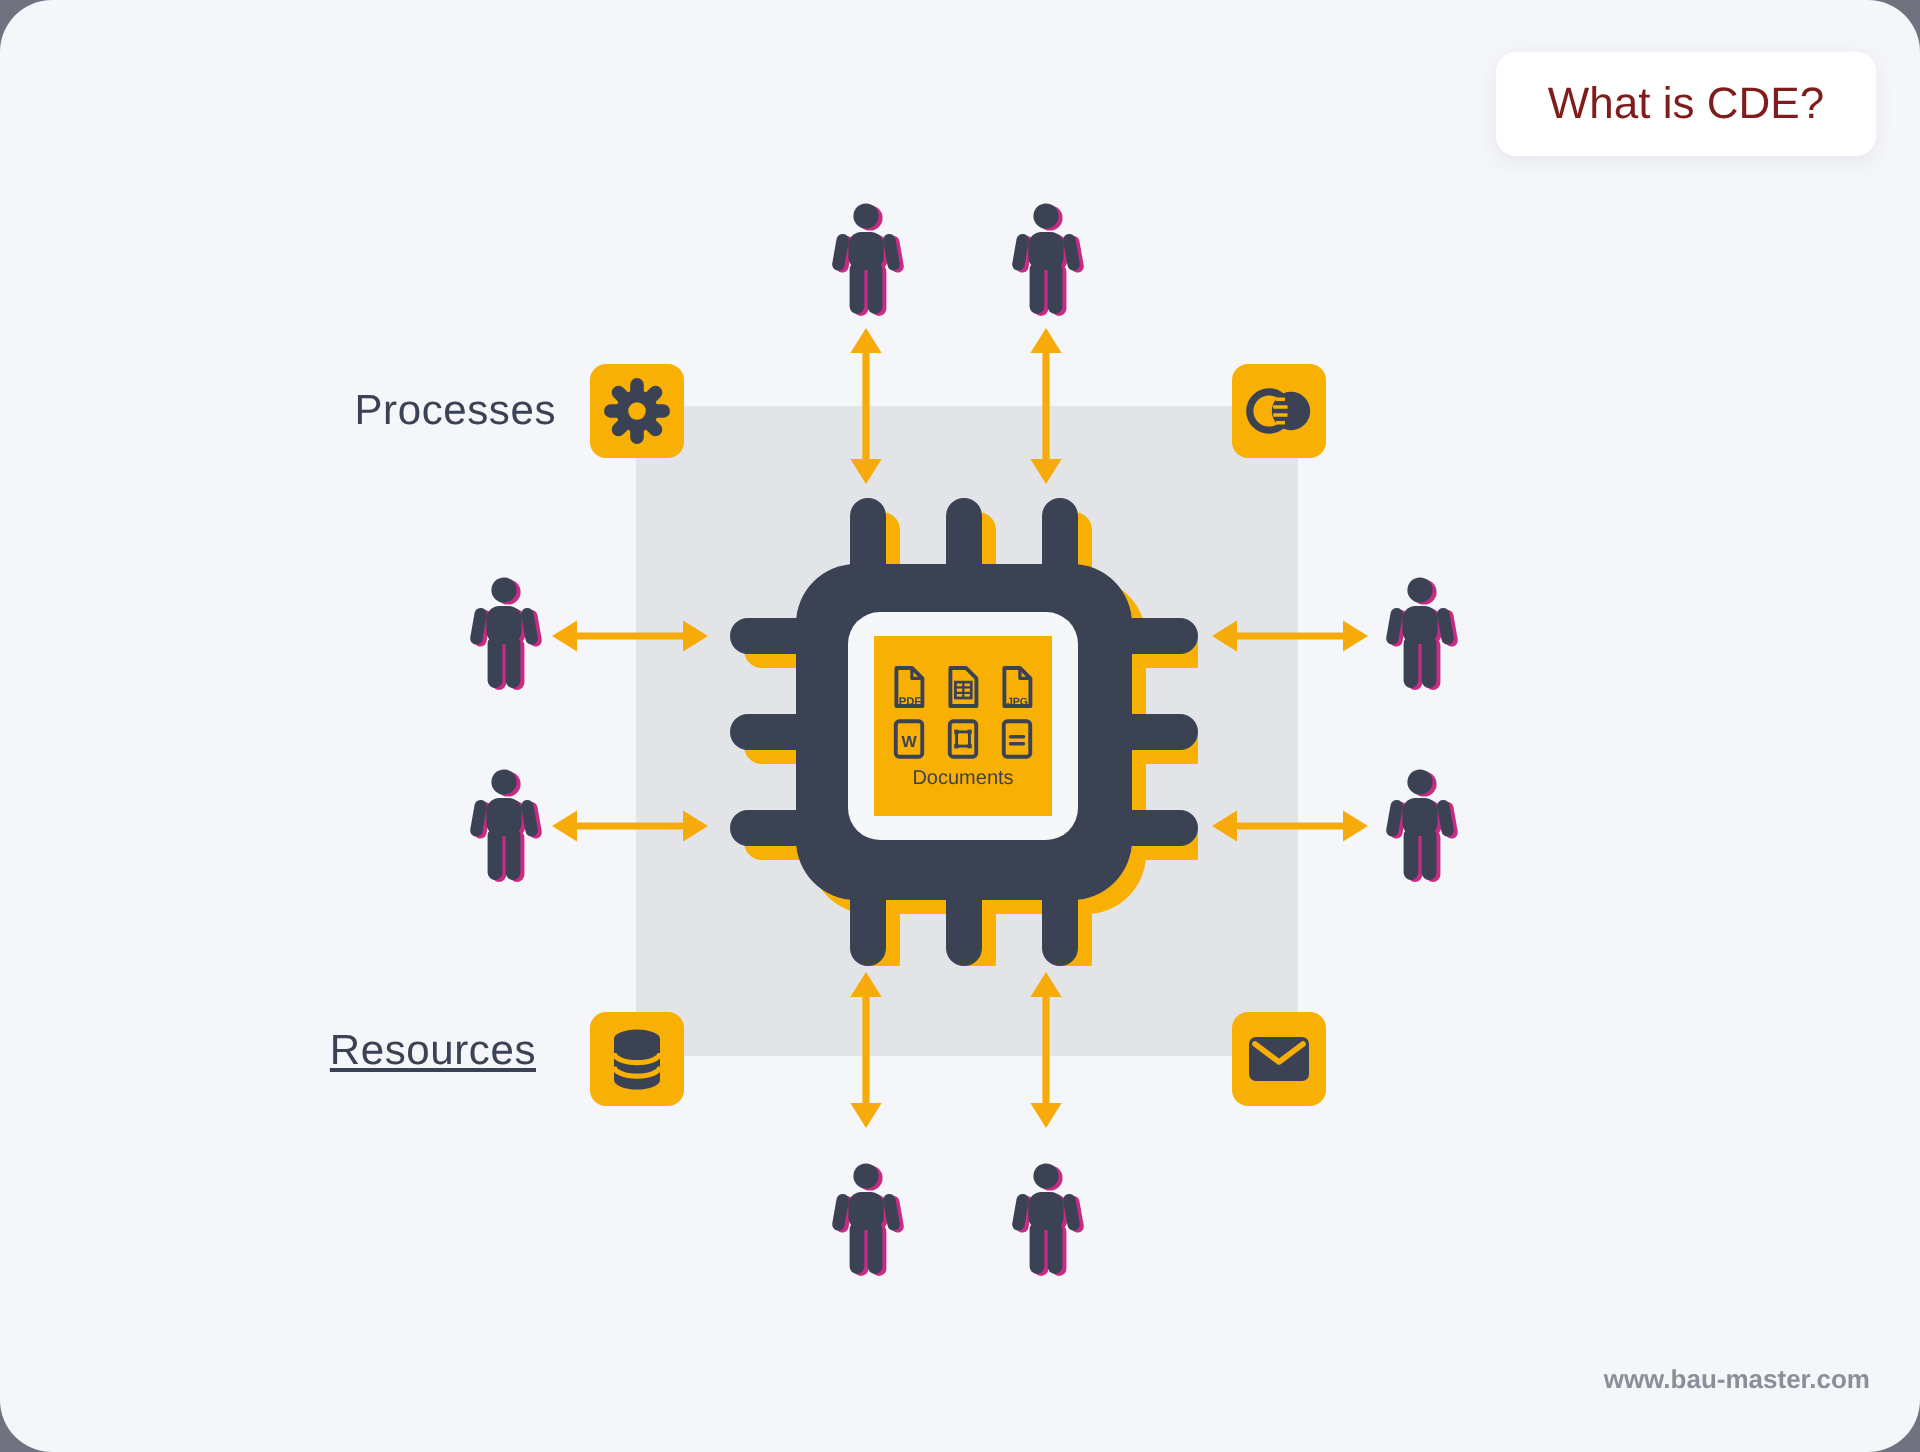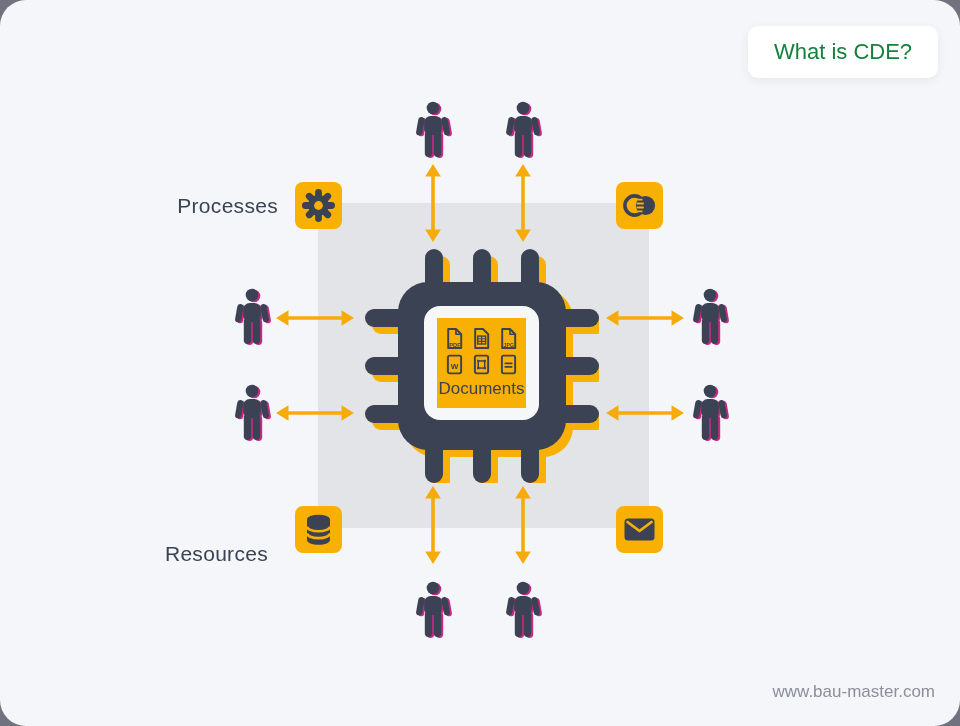--- a/index.html
+++ b/index.html
@@ -8,48 +8,48 @@
     background:#70737F;
     font-family:"Liberation Sans",sans-serif;
     -webkit-font-smoothing:antialiased;
   }
   .card{
     position:absolute;inset:0;background:#F4F6F9;border-radius:26px;overflow:hidden;
   }
   .title-badge{
     position:absolute;left:748px;top:26px;width:190px;height:52px;background:#FFFFFF;
     border-radius:10px;display:flex;align-items:center;justify-content:center;
-    font-size:22px;font-weight:500;color:#15803d;box-shadow:0 3px 10px rgba(60,70,90,.08);
+    font-size:22px;font-weight:500;color:#7f1d1d;box-shadow:0 3px 10px rgba(60,70,90,.08);
   }
   .gray-square{
     position:absolute;left:318px;top:203px;width:331px;height:325px;background:#E2E4E8;
   }
   .chip{position:absolute;left:365px;top:249px;width:234px;height:234px;}
   .chip-dark{filter:drop-shadow(7px 7px 0 #F9B005);}
   .docs-panel{
     position:absolute;left:437px;top:318px;width:89px;height:90px;background:#F9B005;
     display:flex;flex-direction:column;align-items:center;justify-content:center;
   }
   .docs-grid{display:grid;grid-template-columns:repeat(3,21px);column-gap:6px;row-gap:3px;}
   .docs-grid svg{width:21px;height:23px;display:block;}
-  .docs-label{font-size:17px;font-weight:500;color:#3A4253;margin-top:3px;white-space:nowrap;}
+  .docs-label{font-size:10px;font-weight:500;color:#3A4253;margin-top:3px;white-space:nowrap;}
   .person{position:absolute;width:42px;height:58px;overflow:visible;}
   .person g{filter:drop-shadow(2.5px 1px 0 #C92A86);}
   .arrow{position:absolute;overflow:visible;}
   .icon-square{
     position:absolute;width:47px;height:47px;border-radius:8px;background:#F9B005;
     display:flex;align-items:center;justify-content:center;
   }
   .icon-square svg{width:47px;height:47px;display:block;}
   .corner-label{
     position:absolute;height:47px;line-height:47px;font-size:21px;font-weight:500;
     color:#3A4253;letter-spacing:.3px;white-space:nowrap;
   }
   .site-url{
-    position:absolute;right:25px;top:682px;font-size:17px;color:#8A8F99;
+    position:absolute;right:25px;top:682px;font-size:13px;color:#8A8F99;font-weight:bold;
   }
 </style>
 </head>
 <body>
 
 <div class="card">
 
   <div class="gray-square"></div>
 
   <svg class="arrow" width="18" height="78" viewBox="0 0 18 78" style="left:424px;top:164px">
@@ -251,21 +251,21 @@
   </div>
 
   <div class="icon-square" style="left:616px;top:182px;">
     <svg viewBox="0 0 47 47">
       <circle cx="18.5" cy="23.5" r="9.6" fill="none" stroke="#3A4253" stroke-width="3.6"></circle>
       <circle cx="29.5" cy="23.5" r="9.6" fill="#3A4253"></circle>
       <path d="M22 17.6 H26.5 M20.6 21.5 H27.8 M20.6 25.5 H27.8 M22 29.4 H26.5" stroke="#F9B005" stroke-width="1.8" fill="none"></path>
     </svg>
   </div>
 
-  <div class="corner-label" style="right:692px;top:530px;text-align:left;">Resources</div>
+  <div class="corner-label" style="right:692px;top:502px;text-align:left;text-decoration:underline;">Resources</div>
   <div class="icon-square" style="left:295px;top:506px;">
     <svg viewBox="0 0 47 47">
       <g fill="#3A4253">
         <ellipse cx="23.5" cy="13.5" rx="11.5" ry="4.8"></ellipse>
         <path d="M12 13.5 v20.5 c0 2.65 5.15 4.8 11.5 4.8 s11.5 -2.15 11.5 -4.8 v-20.5 z"></path>
       </g>
       <path d="M12 20.5 c0 2.65 5.15 4.8 11.5 4.8 s11.5 -2.15 11.5 -4.8 M12 27.3 c0 2.65 5.15 4.8 11.5 4.8 s11.5 -2.15 11.5 -4.8" stroke="#F9B005" stroke-width="2.6" fill="none"></path>
     </svg>
   </div>
 

